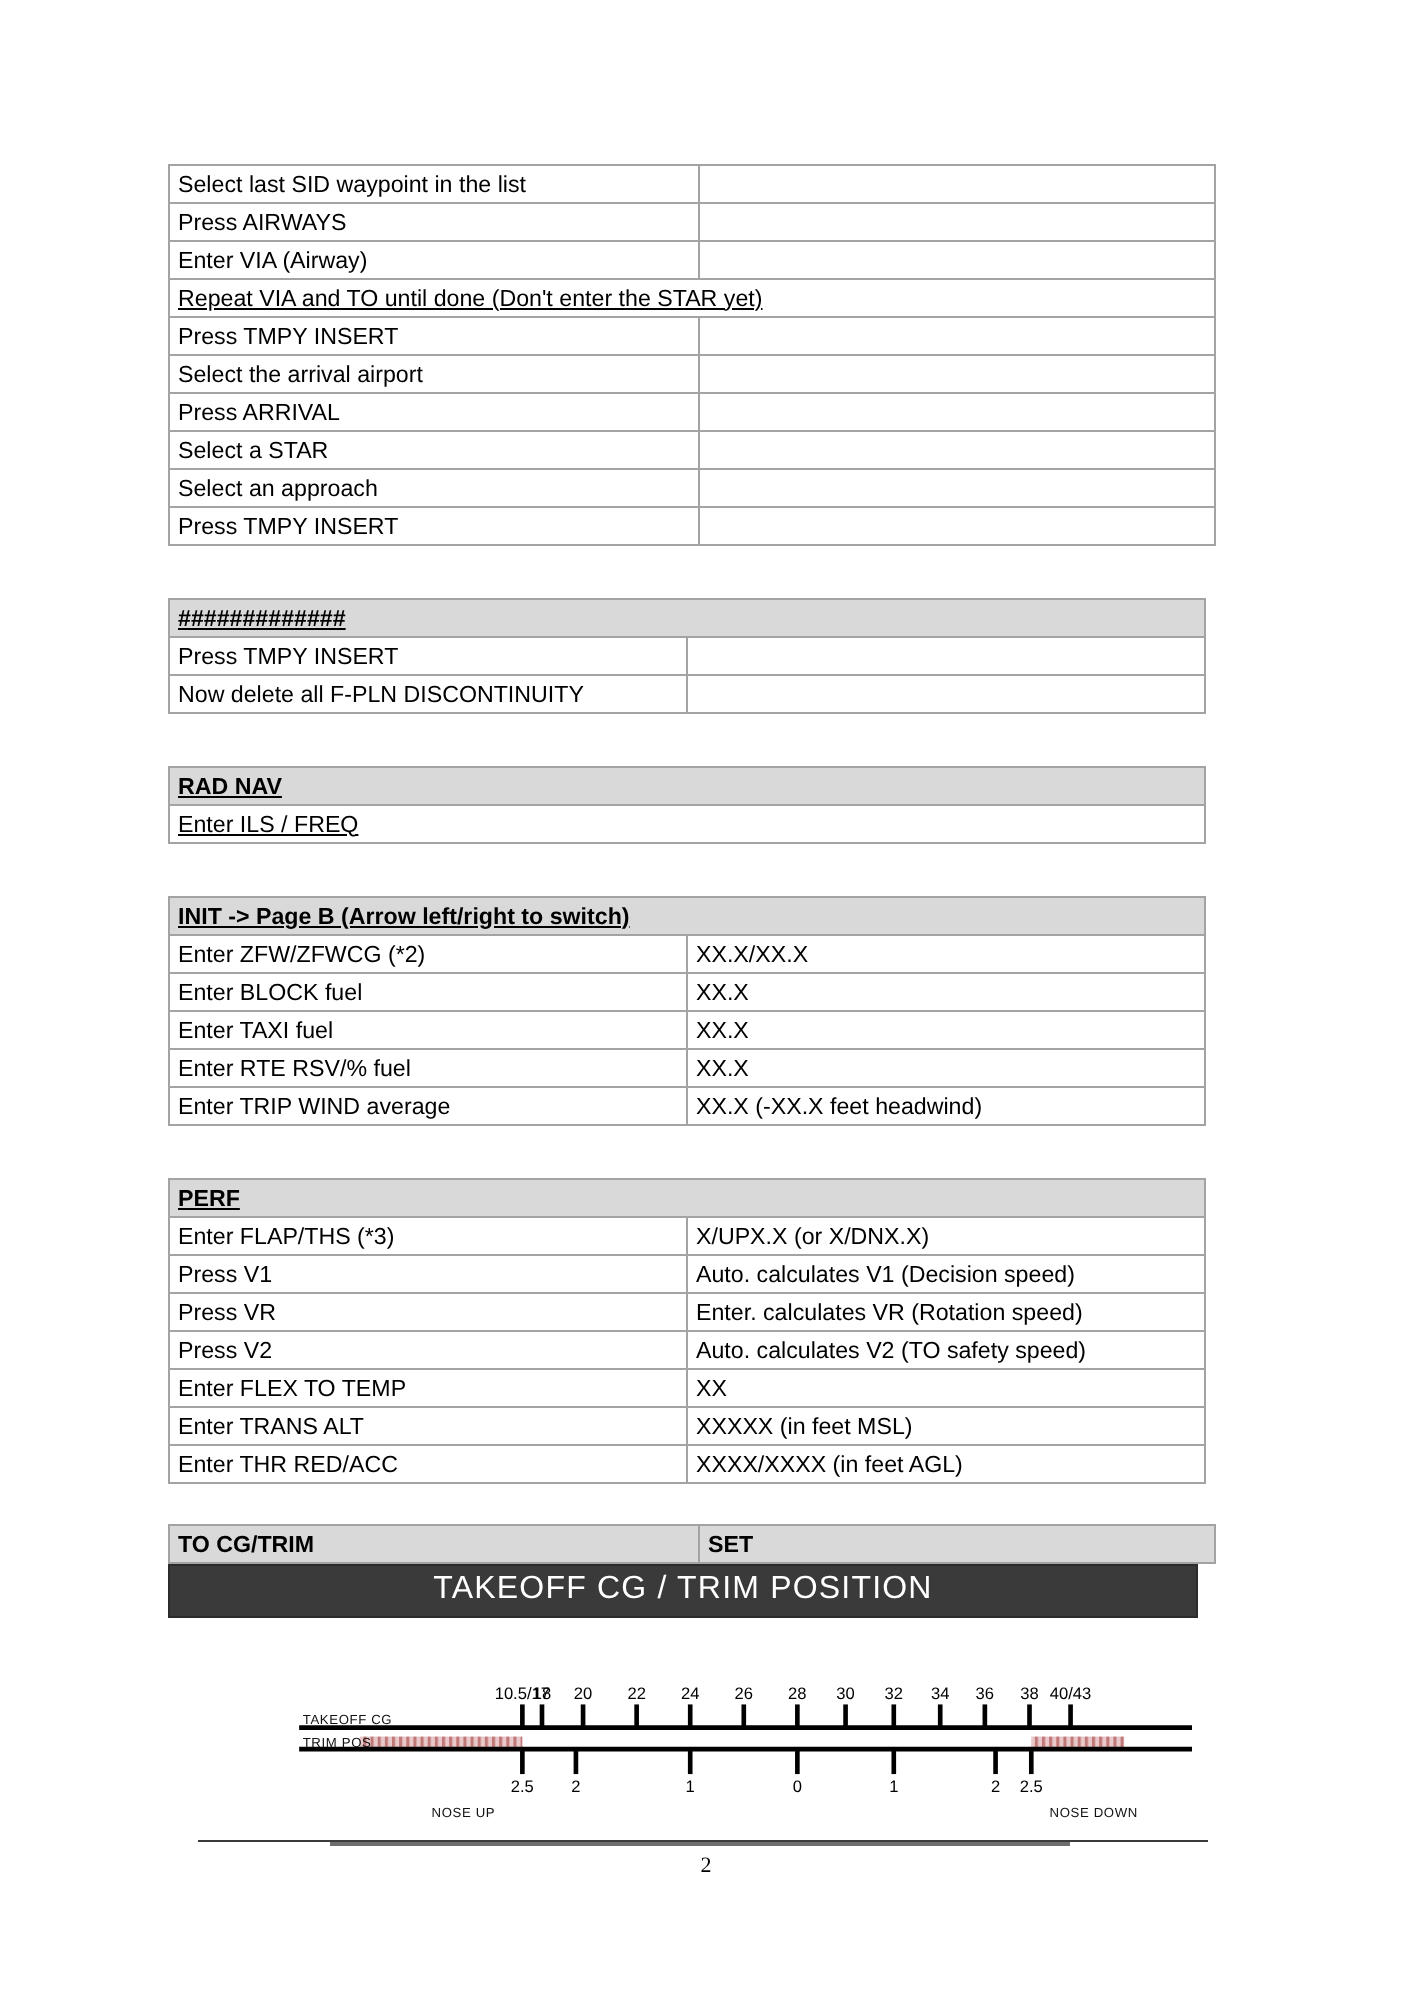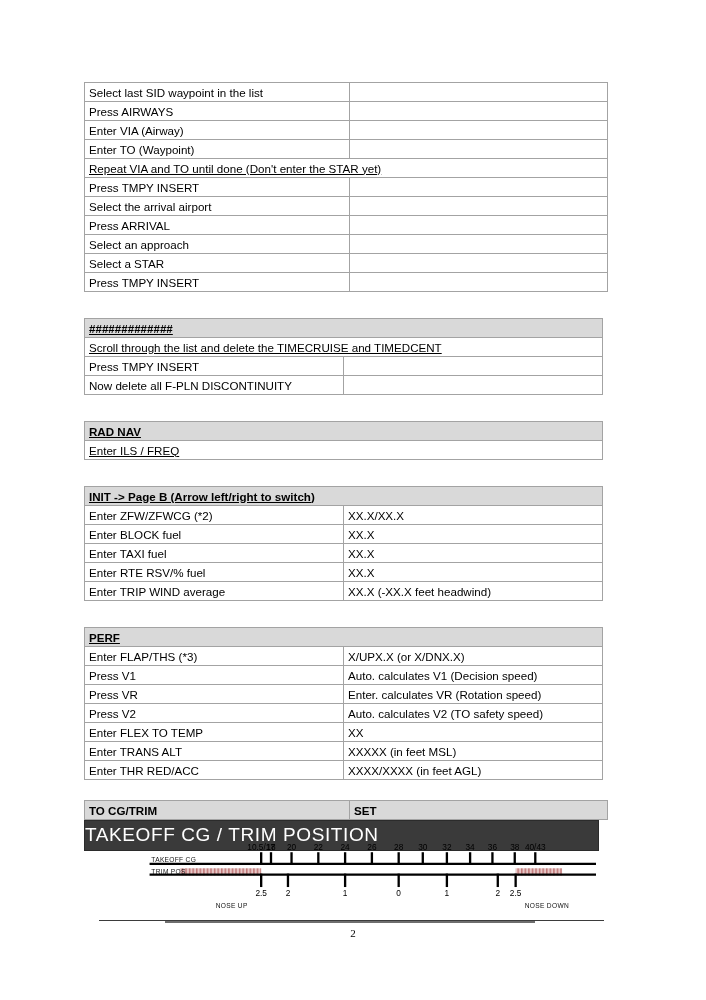--- a/index.html
+++ b/index.html
@@ -63,21 +63,22 @@
   tr.hdr td.c-right { background: #d9d9d9; }
 
   .gap-26 { height: 26px; }
   .gap-20 { height: 20px; }
 
   
   .banner {
     width: 513px;
     background: #3a3a3a;
     color: #ffffff;
-    font-size: 19px;
+    text-align: center;
+    font-size: 16px;
     letter-spacing: 0.6px;
     padding: 3px 0 4px 0;
     border: 1px solid #2b2b2b;
     box-sizing: content-box;
   }
 
   
   .diagram {
     position: absolute;
     left: 96px;
@@ -147,62 +148,55 @@
         </tr>
         <tr>
           <td class="c-left">Press AIRWAYS</td>
           <td class="c-right"></td>
         </tr>
         <tr>
           <td class="c-left">Enter VIA (Airway)</td>
           <td class="c-right"></td>
         </tr>
         <tr>
-          <td class="c-left">Enter TO (Waypoint)</td>
-          <td class="c-right"></td>
-        </tr>
-        <tr>
           <td class="c-full" colspan="2">Repeat VIA and TO until done (Don't enter the STAR yet)</td>
         </tr>
         <tr>
           <td class="c-left">Press TMPY INSERT</td>
           <td class="c-right"></td>
         </tr>
         <tr>
           <td class="c-left">Select the arrival airport</td>
           <td class="c-right"></td>
         </tr>
         <tr>
           <td class="c-left">Press ARRIVAL</td>
           <td class="c-right"></td>
         </tr>
         <tr>
+          <td class="c-left">Select a STAR</td>
+          <td class="c-right"></td>
+        </tr>
+        <tr>
           <td class="c-left">Select an approach</td>
           <td class="c-right"></td>
         </tr>
         <tr>
-          <td class="c-left">Select a STAR</td>
-          <td class="c-right"></td>
-        </tr>
-        <tr>
           <td class="c-left">Press TMPY INSERT</td>
           <td class="c-right"></td>
         </tr>
       </tbody>
     </table>
 
     <div class="gap-26"></div>
 
     <table class="doc-table">
       <tbody>
         <tr class="hdr">
           <td class="c-full" colspan="2">#############</td>
-        </tr>
-        <tr>
-          <td class="c-full" colspan="2">Scroll through the list and delete the TIMECRUISE and TIMEDCENT</td>
         </tr>
         <tr>
           <td class="c-left">Press TMPY INSERT</td>
           <td class="c-right"></td>
         </tr>
         <tr>
           <td class="c-left">Now delete all F-PLN DISCONTINUITY</td>
           <td class="c-right"></td>
         </tr>
       </tbody>

